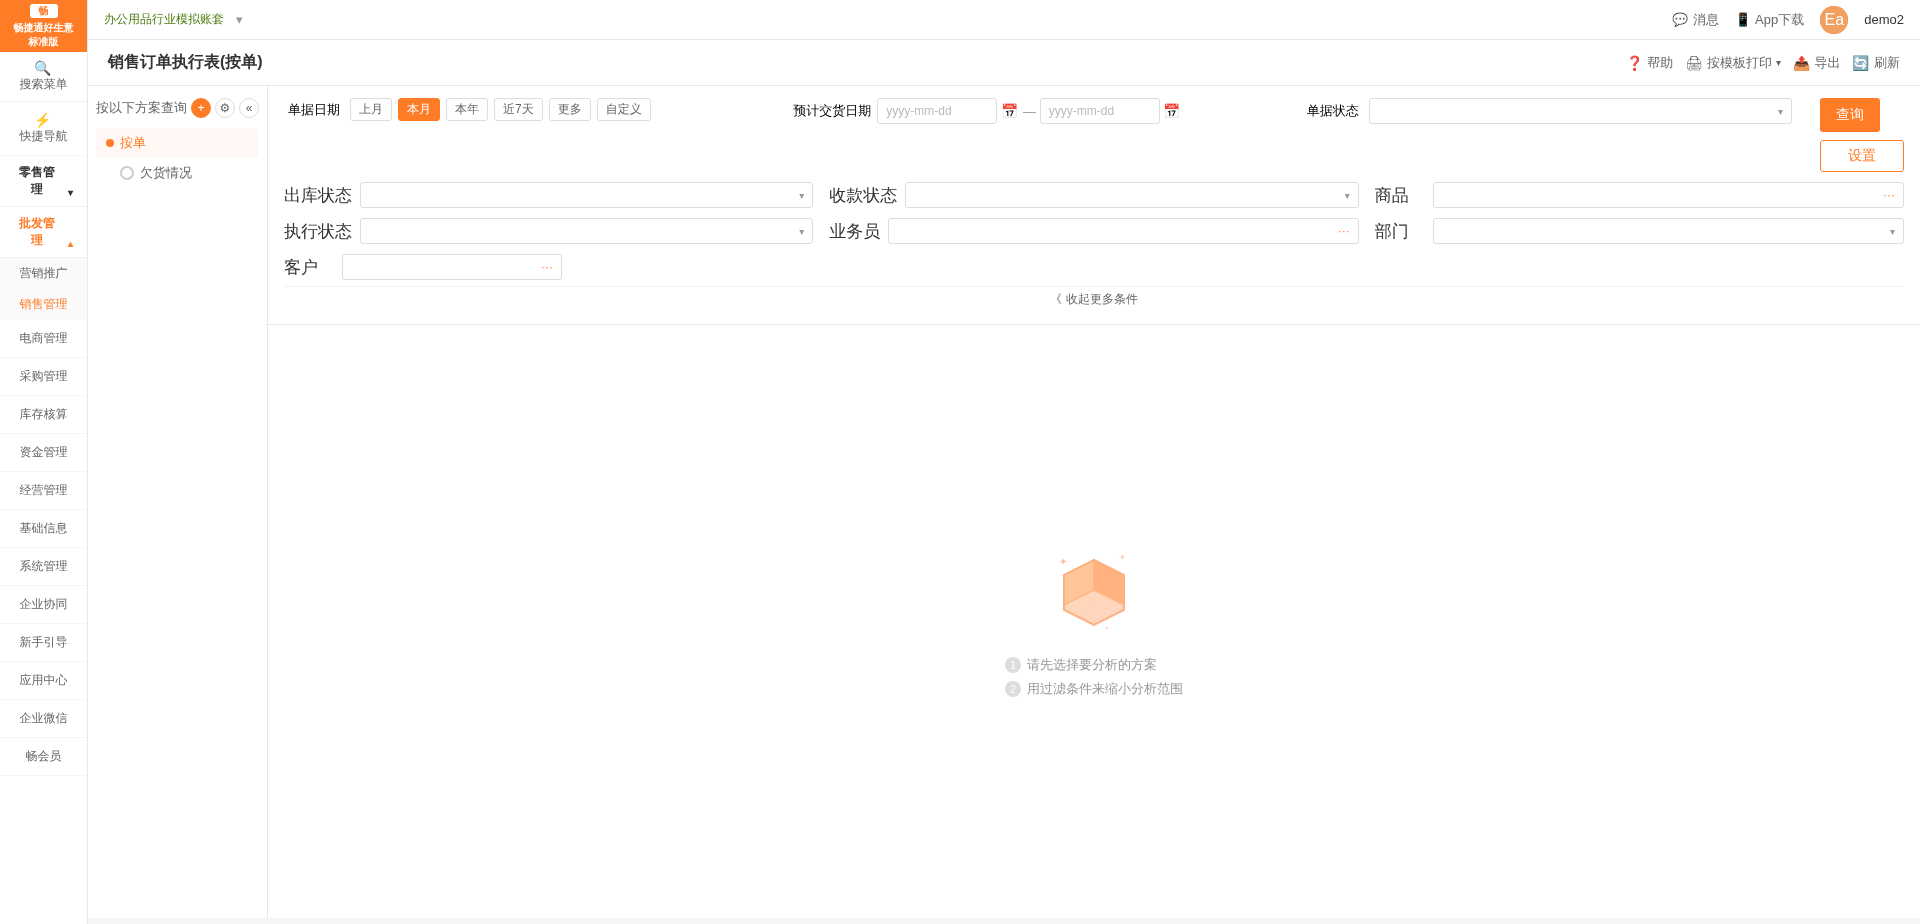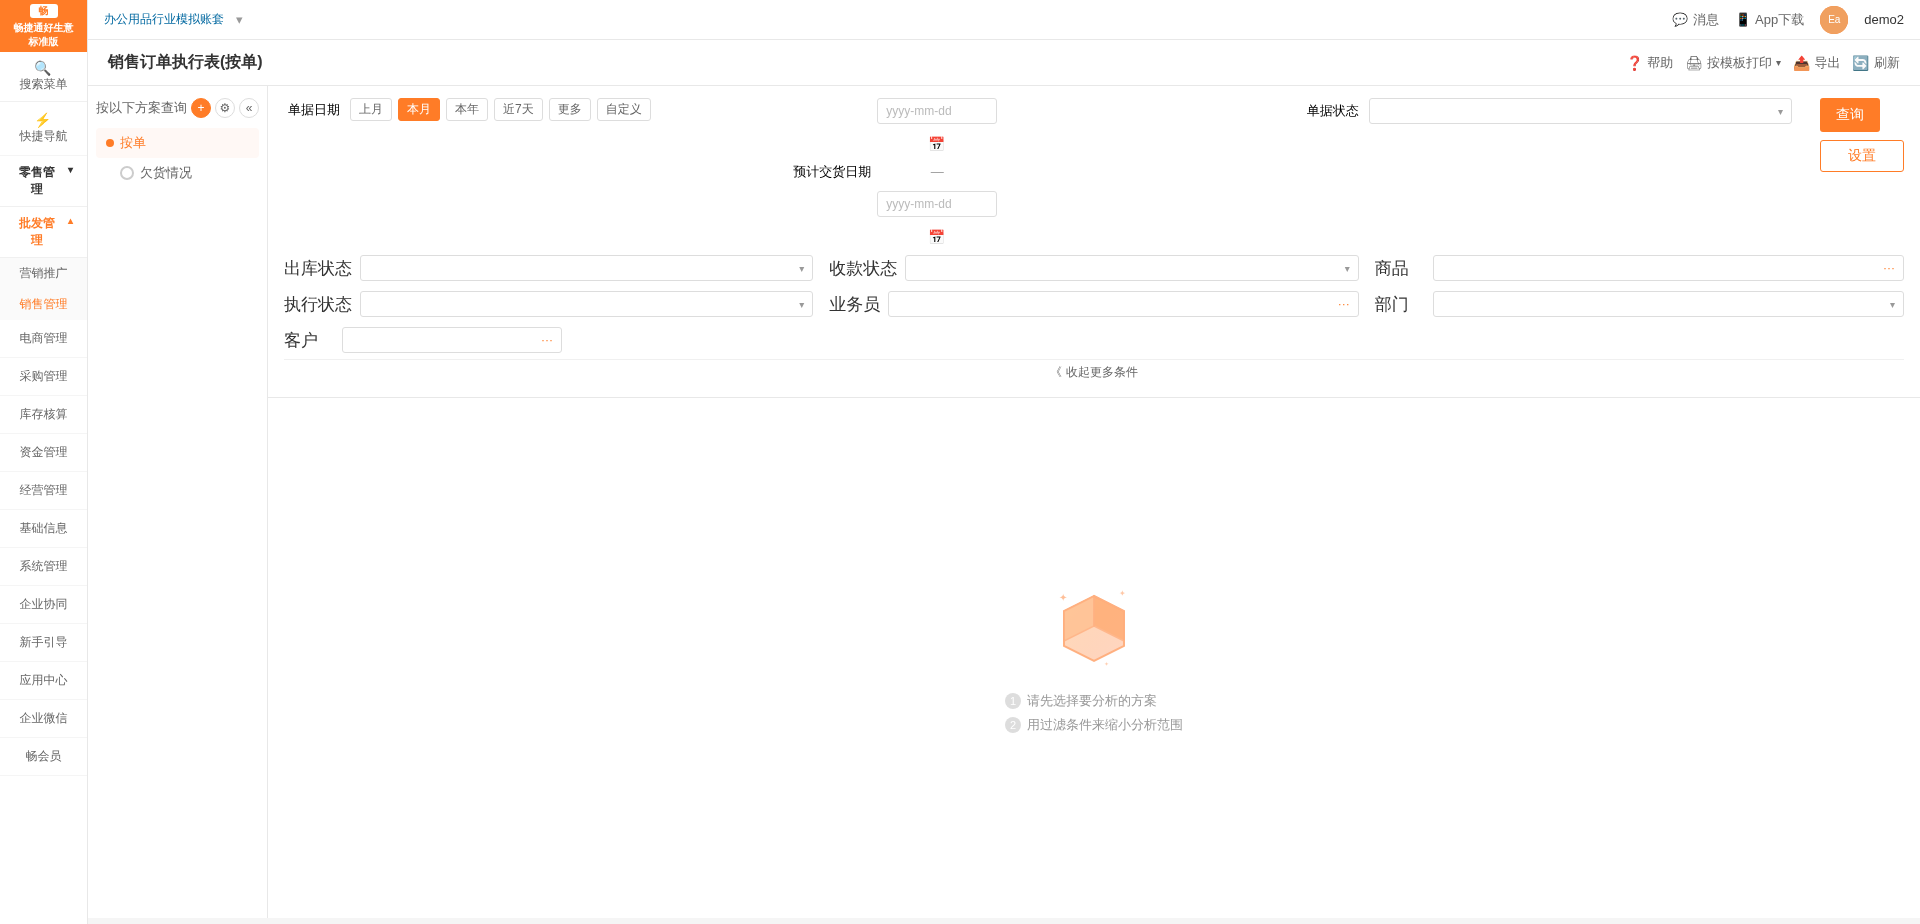--- a/index.html
+++ b/index.html
@@ -62,21 +62,21 @@
     }
     .sidebar-section {
       padding: 8px 14px;
       text-align: center;
       cursor: pointer;
       color: #333;
       font-size: 12px;
       font-weight: bold;
       border-bottom: 1px solid #f0f0f0;
       display: flex;
-      align-items: flex-start;
+      align-items: flex-end;
       justify-content: center;
       gap: 8px;
     }
     .sidebar-section.expanded { color: #ff7c27; }
     .sidebar-sub-item {
       padding: 7px 6px;
       text-align: center;
       cursor: pointer;
       color: #666;
       font-size: 12px;
@@ -103,21 +103,21 @@
       justify-content: space-between;
       padding: 0 16px;
     }
     .topbar-left {
       display: flex;
       align-items: center;
       gap: 8px;
       flex: 1;
     }
     .topbar-breadcrumb {
-      color: #0369a1;
+      color: #4d7c0f;
       font-size: 12px;
     }
     .topbar-breadcrumb-arrow {
       color: #999;
       margin: 0 4px;
     }
     .topbar-right {
       display: flex;
       align-items: center;
       gap: 16px;
@@ -581,21 +581,21 @@
     <div class="topbar-right">
       <div class="topbar-action">
         <span>💬</span>
         <span>消息</span>
       </div>
       <div class="topbar-action">
         <span>📱</span>
         <span>App下载</span>
       </div>
       <div class="topbar-avatar">
-        <span style="font-size:10px;overflow:hidden;border-radius:50%;width:28px;height:28px;background:#f0a060;display:flex;align-items:center;justify-content:center;">Ea</span>
+        <span style="font-size:16px;overflow:hidden;border-radius:50%;width:28px;height:28px;background:#f0a060;display:flex;align-items:center;justify-content:center;">Ea</span>
       </div>
       <span style="color:#333;font-size:13px;">demo2</span>
     </div>
   </div>
 
 
   <div class="page-content">
 
     <div class="page-header">
       <div class="page-title">销售订单执行表(按单)</div>
@@ -656,21 +656,21 @@
                   <div class="date-btn">本年</div>
                   <div class="date-btn">近7天</div>
                   <div class="date-btn">更多</div>
                   <div class="date-btn">自定义</div>
                 </div>
               </div>
             </div>
 
             <div style="display:flex;align-items:center;gap:6px;flex:1;">
               <span class="filter-label">预计交货日期</span>
-              <div style="display:flex;align-items:center;gap:12px;flex-direction:column;">
+              <div style="display:flex;align-items:center;gap:4px;">
                 <div class="date-input">
                   <span style="color:#bbb;font-size:12px;">yyyy-mm-dd</span>
                 </div>
                 <span class="cal-icon">📅</span>
                 <span style="color:#999;">—</span>
                 <div class="date-input">
                   <span style="color:#bbb;font-size:12px;">yyyy-mm-dd</span>
                 </div>
                 <span class="cal-icon">📅</span>
               </div>

